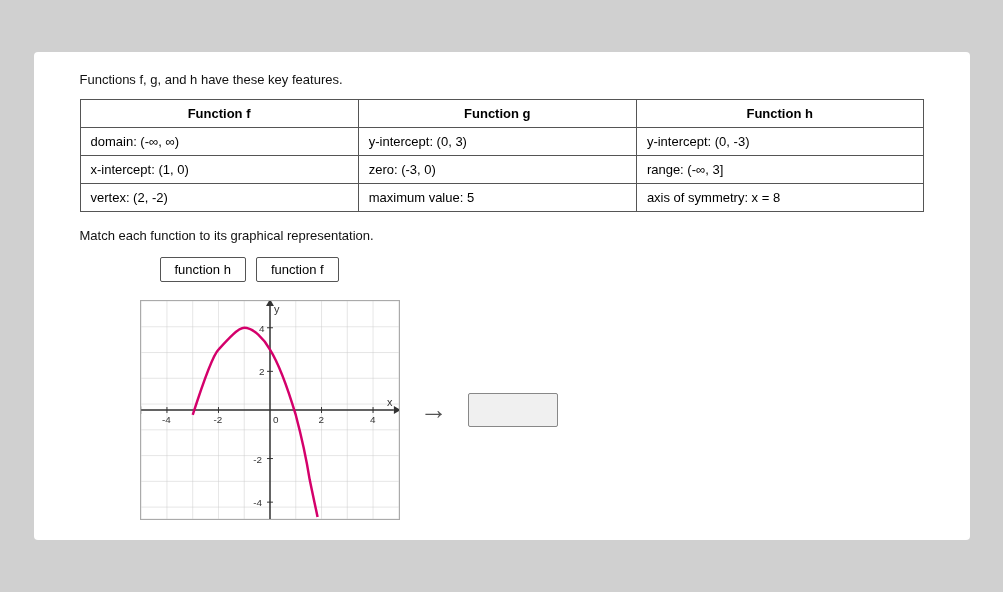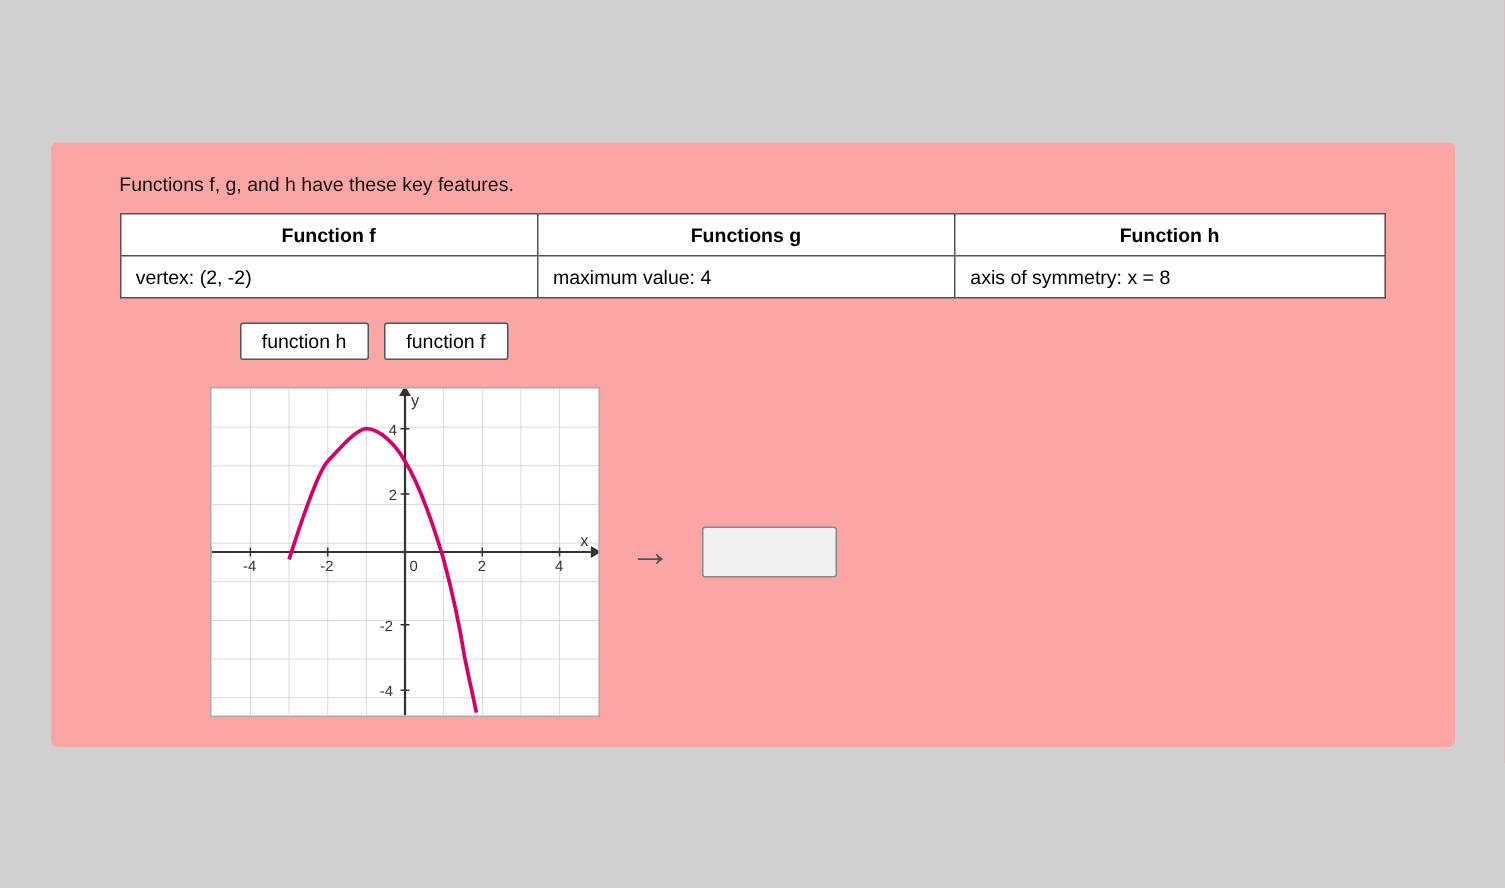--- a/index.html
+++ b/index.html
@@ -8,21 +8,21 @@
       font-family: Arial, sans-serif;
       font-size: 14px;
       width: 1003px;
       height: 592px;
       overflow: hidden;
       display: flex;
       align-items: center;
       justify-content: center;
     }
     .page-container {
-      background: #fca5a5;
+      background: #ffffff;
       width: 936px;
       padding: 20px 46px;
       border-radius: 4px;
     }
     .intro-text {
       font-size: 13px;
       margin-bottom: 12px;
       color: #111;
     }
     
@@ -110,33 +110,44 @@
 </head>
 <body>
 
 <div class="page-container">
   <p class="intro-text">Functions f, g, and h have these key features.</p>
 
   <table class="features-table">
     <thead>
       <tr>
         <th class="col-f">Function f</th>
-        <th class="col-g">Functions g</th>
+        <th class="col-g">Function g</th>
         <th class="col-h">Function h</th>
       </tr>
     </thead>
     <tbody>
       <tr>
+        <td>domain: (-∞, ∞)</td>
+        <td>y-intercept: (0, 3)</td>
+        <td>y-intercept: (0, -3)</td>
+      </tr>
+      <tr>
+        <td>x-intercept: (1, 0)</td>
+        <td>zero: (-3, 0)</td>
+        <td>range: (-∞, 3]</td>
+      </tr>
+      <tr>
         <td>vertex: (2, -2)</td>
-        <td>maximum value: 4</td>
+        <td>maximum value: 5</td>
         <td>axis of symmetry: x = 8</td>
       </tr>
     </tbody>
   </table>
 
+  <p class="match-text">Match each function to its graphical representation.</p>
 
   <div class="labels-row">
     <div class="draggable-label">function h</div>
     <div class="draggable-label">function f</div>
   </div>
 
   <div class="graph-section">
     <div class="graph-wrapper">
       <svg class="graph-canvas" viewBox="0 0 260 220" xmlns="http://www.w3.org/2000/svg">
 

